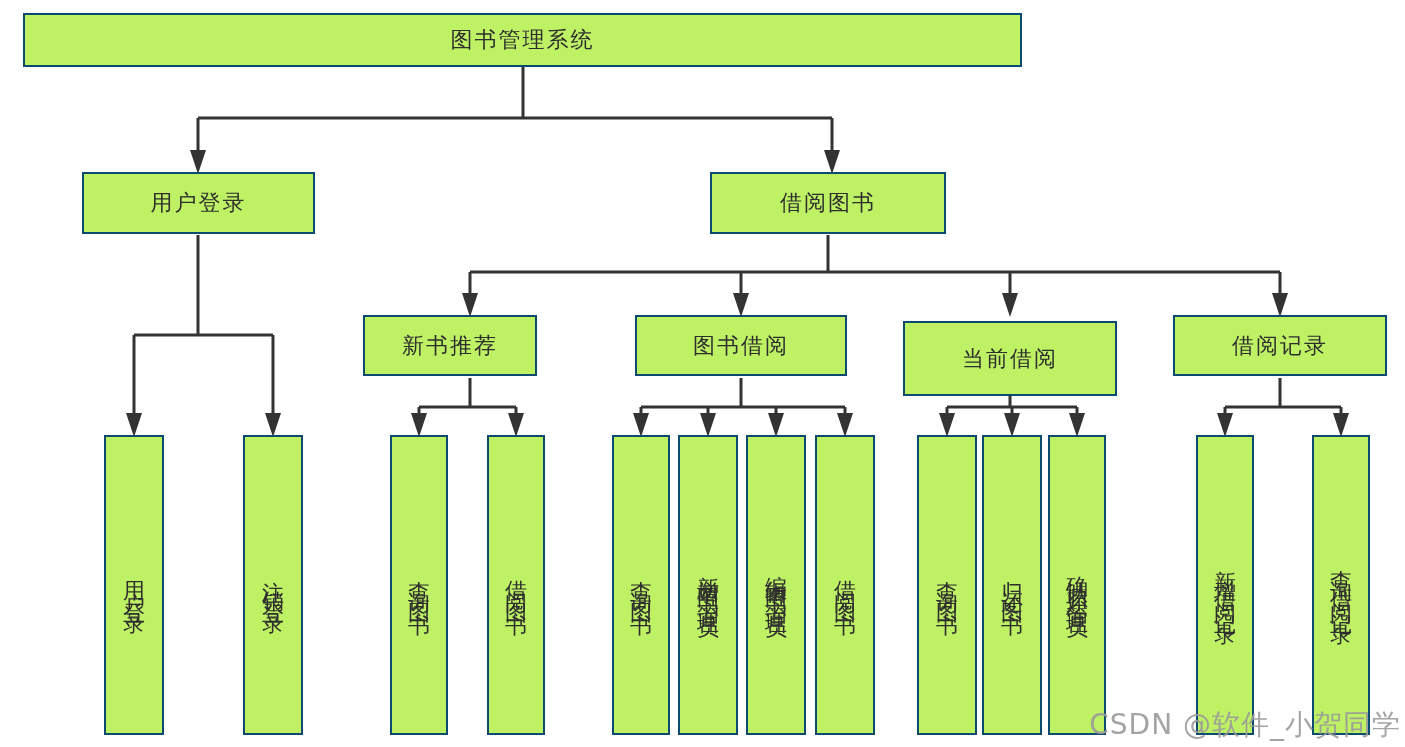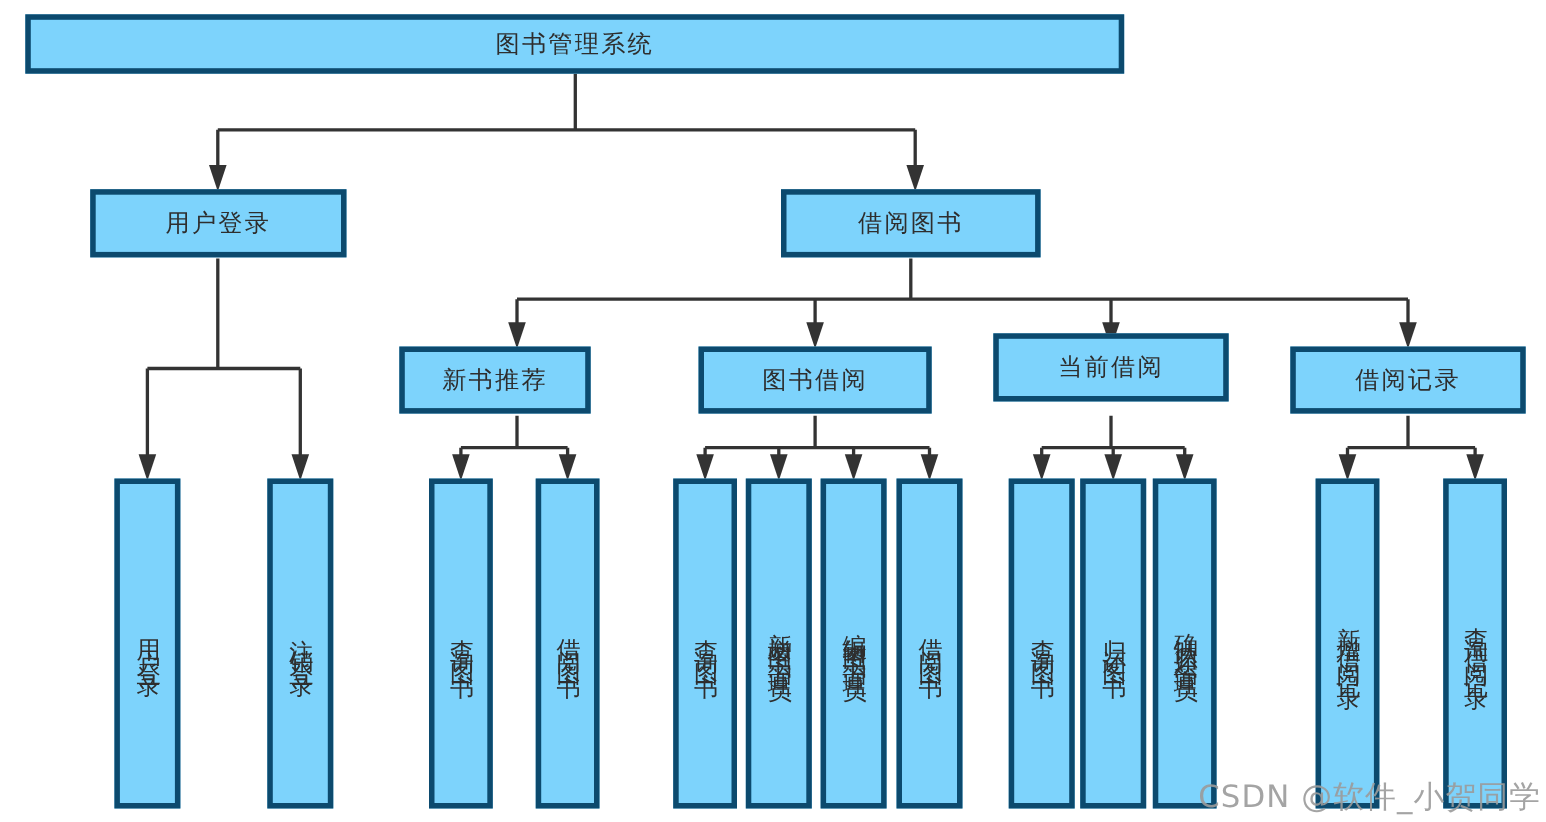--- a/index.html
+++ b/index.html
@@ -4,21 +4,21 @@
 <style>
   html,body{margin:0;padding:0;background:#fff;}
   .canvas{
     position:relative;width:1405px;height:747px;background:#fff;overflow:hidden;
     font-family:"DejaVu Sans","Liberation Sans",sans-serif;color:#2e2e2e;
   }
   .connectors{position:absolute;left:0;top:0;width:1405px;height:747px;}
   .connectors path{stroke:#333;stroke-width:3;fill:none;}
   .connectors polygon{fill:#333;stroke:none;}
   .box{
-    position:absolute;box-sizing:border-box;border:5px solid #0c4a6e;background:#7dd3fc;
+    position:absolute;box-sizing:border-box;border:2px solid #0c4a6e;background:#bef264;
     display:flex;align-items:center;justify-content:center;
   }
   .hlabel{font-size:22px;letter-spacing:2px;white-space:nowrap;}
   .leaf span{
     writing-mode:vertical-rl;text-orientation:mixed;
     font-size:22px;letter-spacing:11px;line-height:1;white-space:nowrap;
   }
   .leaf.tight span{letter-spacing:6px;}
   .watermark{
     position:absolute;right:4px;bottom:3px;font-size:28px;color:#9b9b9b;
@@ -66,21 +66,21 @@
     <polygon points="1333,413 1349,413 1341,437"></polygon>
   </svg>
 
   <div class="box hlabel" style="left:23px;top:13px;width:999px;height:54px;">图书管理系统</div>
 
   <div class="box hlabel" style="left:82px;top:172px;width:233px;height:62px;">用户登录</div>
   <div class="box hlabel" style="left:710px;top:172px;width:236px;height:62px;">借阅图书</div>
 
   <div class="box hlabel" style="left:363px;top:315px;width:174px;height:61px;">新书推荐</div>
   <div class="box hlabel" style="left:635px;top:315px;width:212px;height:61px;">图书借阅</div>
-  <div class="box hlabel" style="left:903px;top:303px;width:214px;height:62px;">当前借阅</div>
+  <div class="box hlabel" style="left:903px;top:321px;width:214px;height:75px;">当前借阅</div>
   <div class="box hlabel" style="left:1173px;top:315px;width:214px;height:61px;">借阅记录</div>
 
   <div class="box leaf" style="left:104px;top:435px;width:60px;height:300px;">
       <span>用户登录</span>
     </div>
   <div class="box leaf" style="left:243px;top:435px;width:60px;height:300px;">
       <span>注销登录</span>
     </div>
 
   <div class="box leaf" style="left:390px;top:435px;width:58px;height:300px;">

